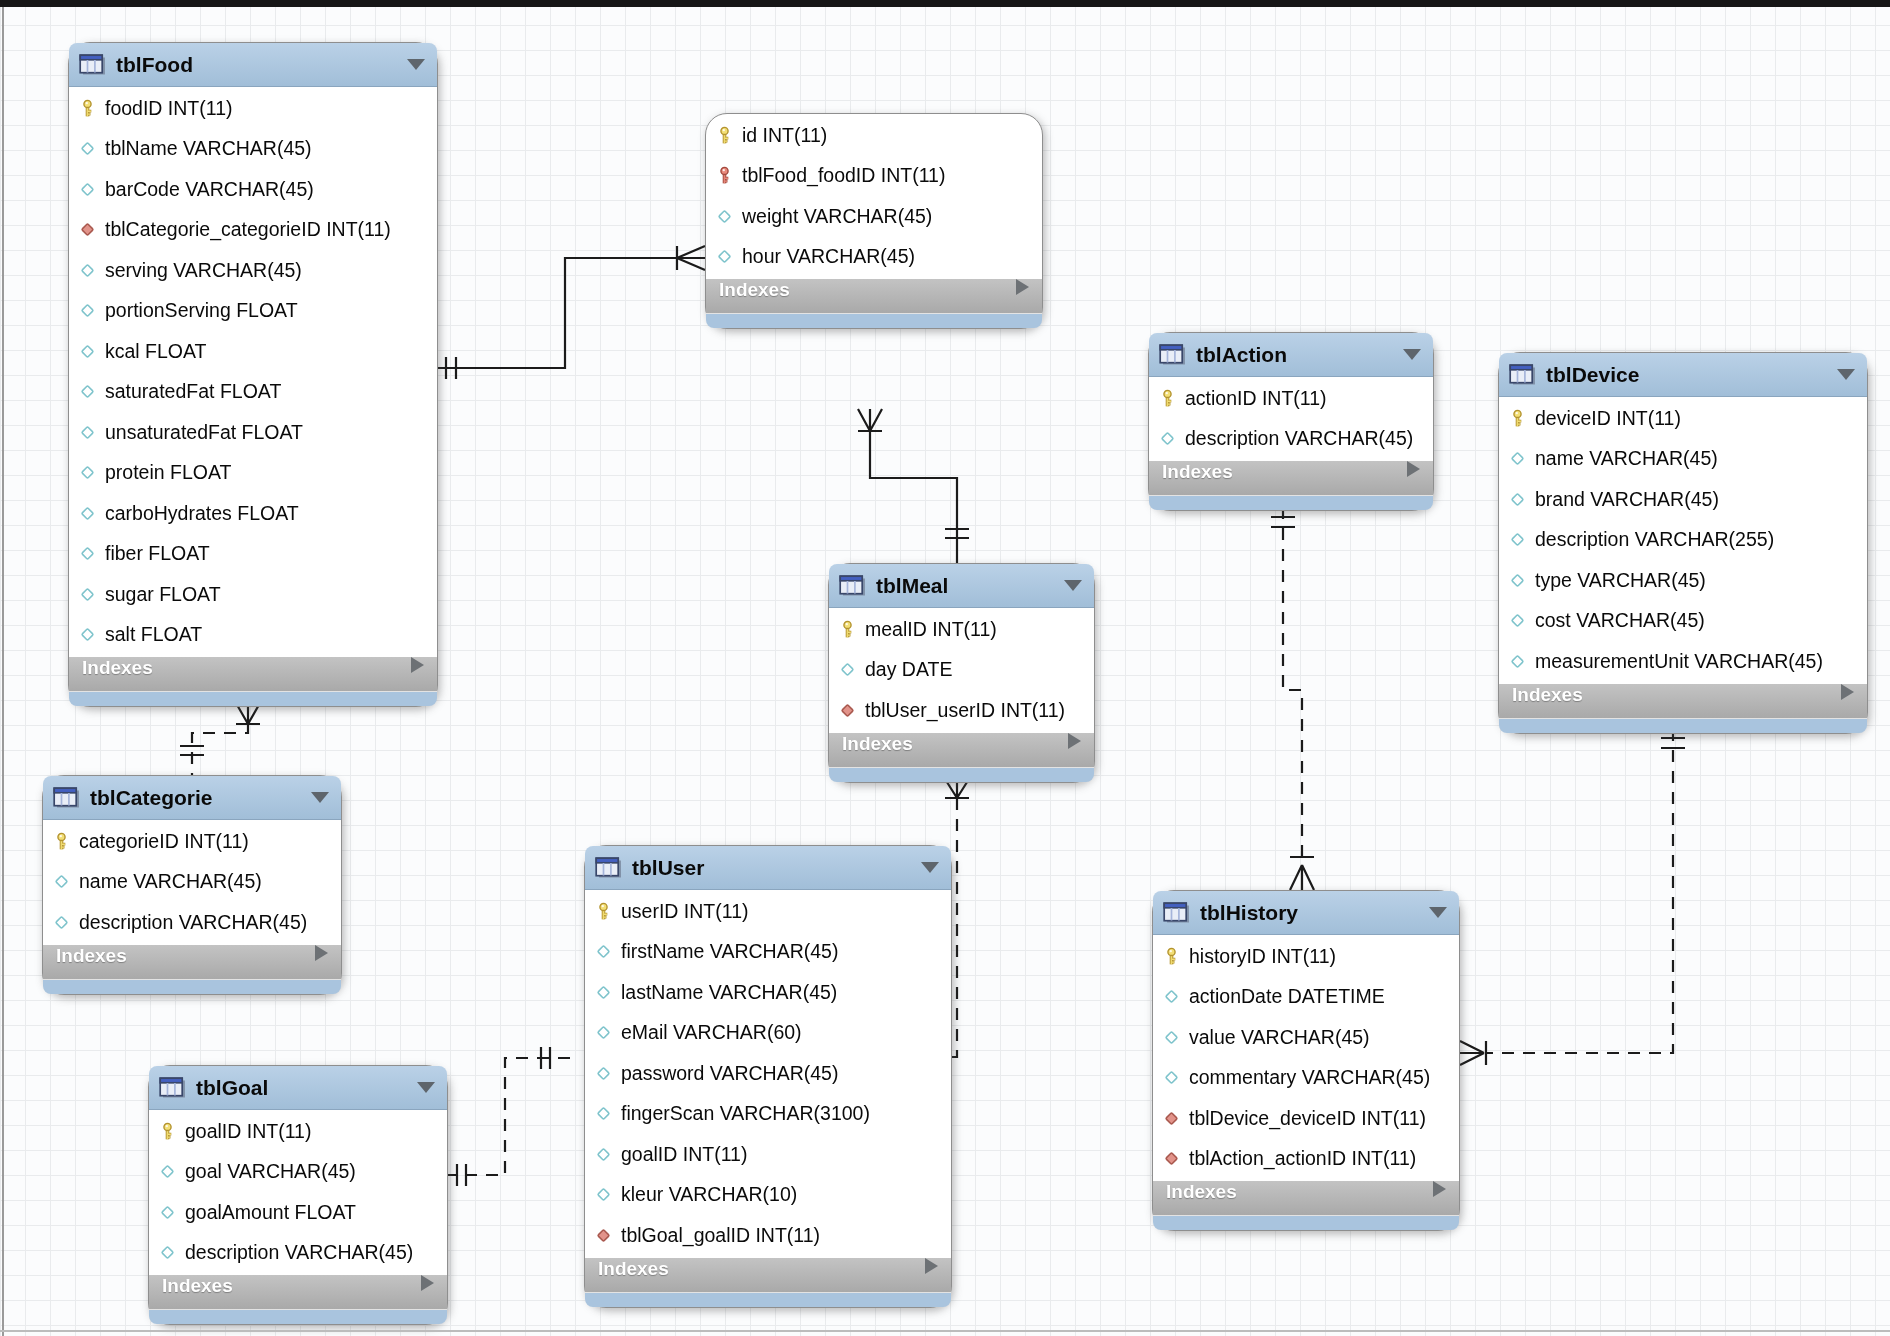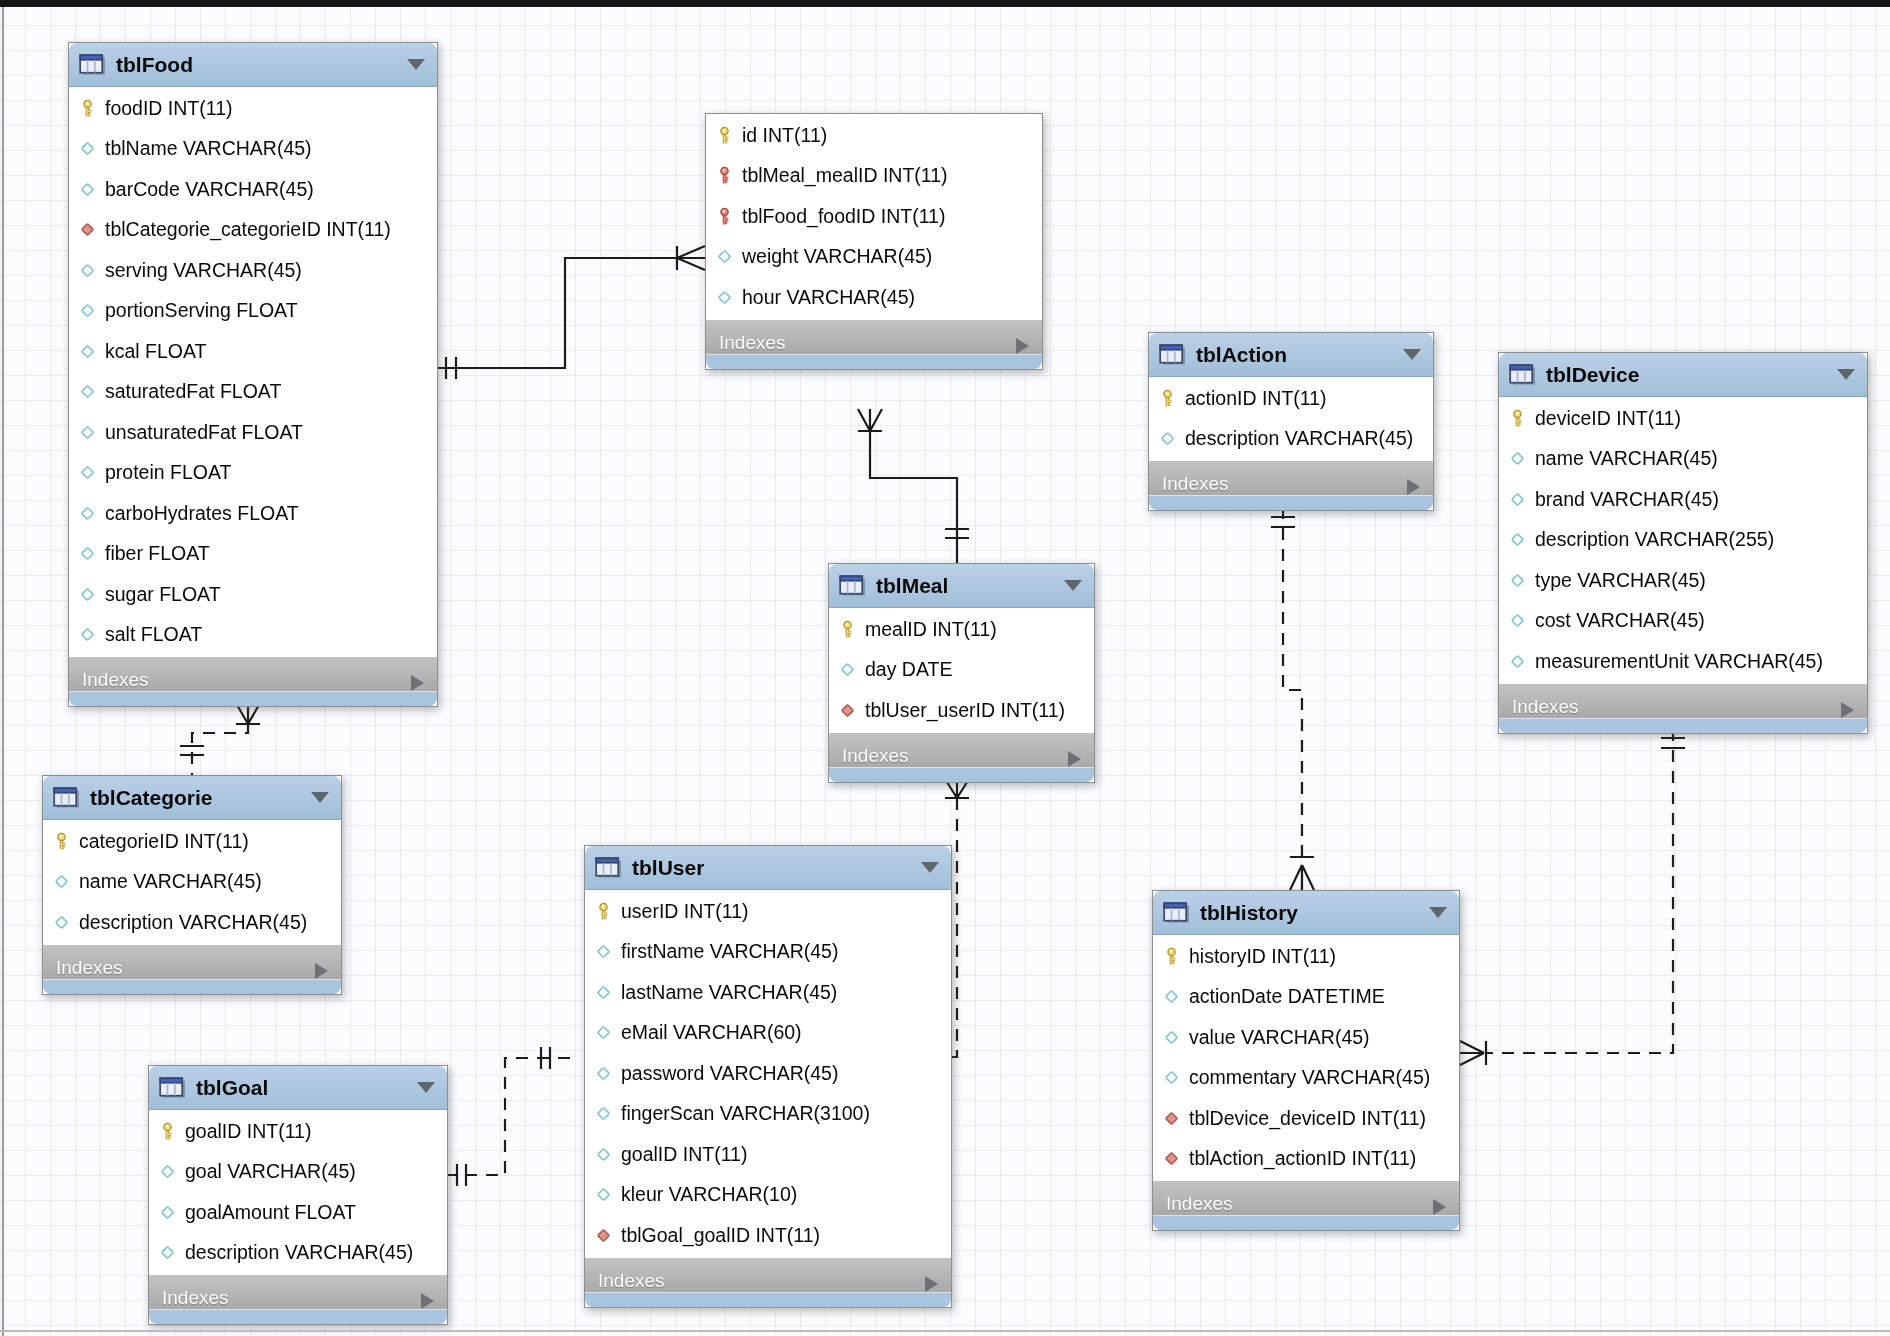--- a/index.html
+++ b/index.html
@@ -16,41 +16,41 @@
   #topbar{position:absolute;left:0;top:0;width:100%;height:7px;background:#161616;z-index:5;}
   #leftedge{position:absolute;left:2px;top:7px;width:2px;height:1329px;background:#9a9a9a;z-index:5;}
   #bottomedge{position:absolute;left:0;top:1330px;width:100%;height:2px;background:#bcbcbc;z-index:5;}
 
   #rels{position:absolute;left:0;top:0;z-index:1;}
   #rels path{stroke:#1b1b1b;stroke-width:2.2;fill:none;}
   #rels path.dash{stroke-dasharray:12 9;}
 
   .table{
     position:absolute; z-index:2;
-    border:1.5px solid #8e8e8e; border-radius:0;
+    border:1.5px solid #8e8e8e; border-radius:22px;
     background:#ffffff;
     box-shadow:2px 3px 8px rgba(70,70,70,.38);
   }
   .thead{
     height:44px; display:flex; align-items:center; gap:10px; padding:0 12px 0 10px;
     background:linear-gradient(#bad1e7,#a1bed8);
     border-bottom:1px solid #8aa5be;
     border-radius:8px 8px 0 0;
   }
   .ticon{display:flex;align-items:center;}
   .ttitle{flex:1; font-size:21px; font-weight:bold; color:#0a0a0a; white-space:nowrap;}
   .tarrow{width:0;height:0;border-left:9px solid transparent;border-right:9px solid transparent;border-top:11px solid #5e656c;}
   .tbody{padding:1px 0 2px;}
   .trow{height:40.5px; display:flex; align-items:center; gap:9px; padding:0 16px 0 9px;
     font-size:19.5px; color:#0a0a0a; white-space:nowrap;}
   .ficon{display:flex;align-items:center;width:18px;justify-content:center;}
   .tindex{
-    height:34px; display:flex; align-items:flex-end; padding:0 13px;
+    height:34px; display:flex; align-items:flex-start; padding:0 13px;
     background:linear-gradient(#c3c3c3,#a9a9a9);
-    color:#fff; font-weight:normal; font-size:19px; text-shadow:0 1px 1px rgba(0,0,0,.3);
+    color:#fff; font-weight:bold; font-size:19px; text-shadow:0 1px 1px rgba(0,0,0,.3);
   }
   .iarrow{margin-left:auto;width:0;height:0;border-top:8px solid transparent;border-bottom:8px solid transparent;border-left:13px solid #6d7175;}
   .tfoot{height:15px;background:#a9c4de;border-top:1px solid #e3e3e3;border-radius:0 0 8px 8px;}
 </style>
 </head>
 <body>
 
 <div id="canvas">
   <div id="topbar"></div>
   <div id="leftedge"></div>
@@ -259,33 +259,20 @@
           <span class="ficon">
             <svg width="17" height="19" viewBox="0 0 16 18">
               <path d="M8 8.2 V16.4" stroke="#a34a3e" stroke-width="3.4" fill="none"></path>
               <path d="M8 8.2 V16.4" stroke="#e98a7d" stroke-width="1.6" fill="none"></path>
               <path d="M8.4 11.6 H11.6 M8.4 14.4 H10.8" stroke="#a34a3e" stroke-width="2.6" fill="none"></path>
               <path d="M8.4 11.6 H11.2 M8.4 14.4 H10.4" stroke="#e98a7d" stroke-width="1.2" fill="none"></path>
               <circle cx="8" cy="4.7" r="3.4" fill="#e98a7d" stroke="#a34a3e" stroke-width="1.3"></circle>
               <circle cx="7.3" cy="3.9" r="1.15" fill="#ffffff" opacity="0.85"></circle>
             </svg>
           </span>
-          <span class="flabel">tblMeal_mealID INT(11)</span>
-        </div>
-        <div class="trow">
-          <span class="ficon">
-            <svg width="17" height="19" viewBox="0 0 16 18">
-              <path d="M8 8.2 V16.4" stroke="#a34a3e" stroke-width="3.4" fill="none"></path>
-              <path d="M8 8.2 V16.4" stroke="#e98a7d" stroke-width="1.6" fill="none"></path>
-              <path d="M8.4 11.6 H11.6 M8.4 14.4 H10.8" stroke="#a34a3e" stroke-width="2.6" fill="none"></path>
-              <path d="M8.4 11.6 H11.2 M8.4 14.4 H10.4" stroke="#e98a7d" stroke-width="1.2" fill="none"></path>
-              <circle cx="8" cy="4.7" r="3.4" fill="#e98a7d" stroke="#a34a3e" stroke-width="1.3"></circle>
-              <circle cx="7.3" cy="3.9" r="1.15" fill="#ffffff" opacity="0.85"></circle>
-            </svg>
-          </span>
           <span class="flabel">tblFood_foodID INT(11)</span>
         </div>
         <div class="trow">
           <span class="ficon">
             <svg width="17" height="17" viewBox="0 0 17 17">
               <rect x="4.4" y="4.4" width="8.2" height="8.2" rx="1.2" transform="rotate(45 8.5 8.5)" fill="#ffffff" stroke="#7fc4cc" stroke-width="1.6"></rect>
             </svg>
           </span>
           <span class="flabel">weight VARCHAR(45)</span>
         </div>

